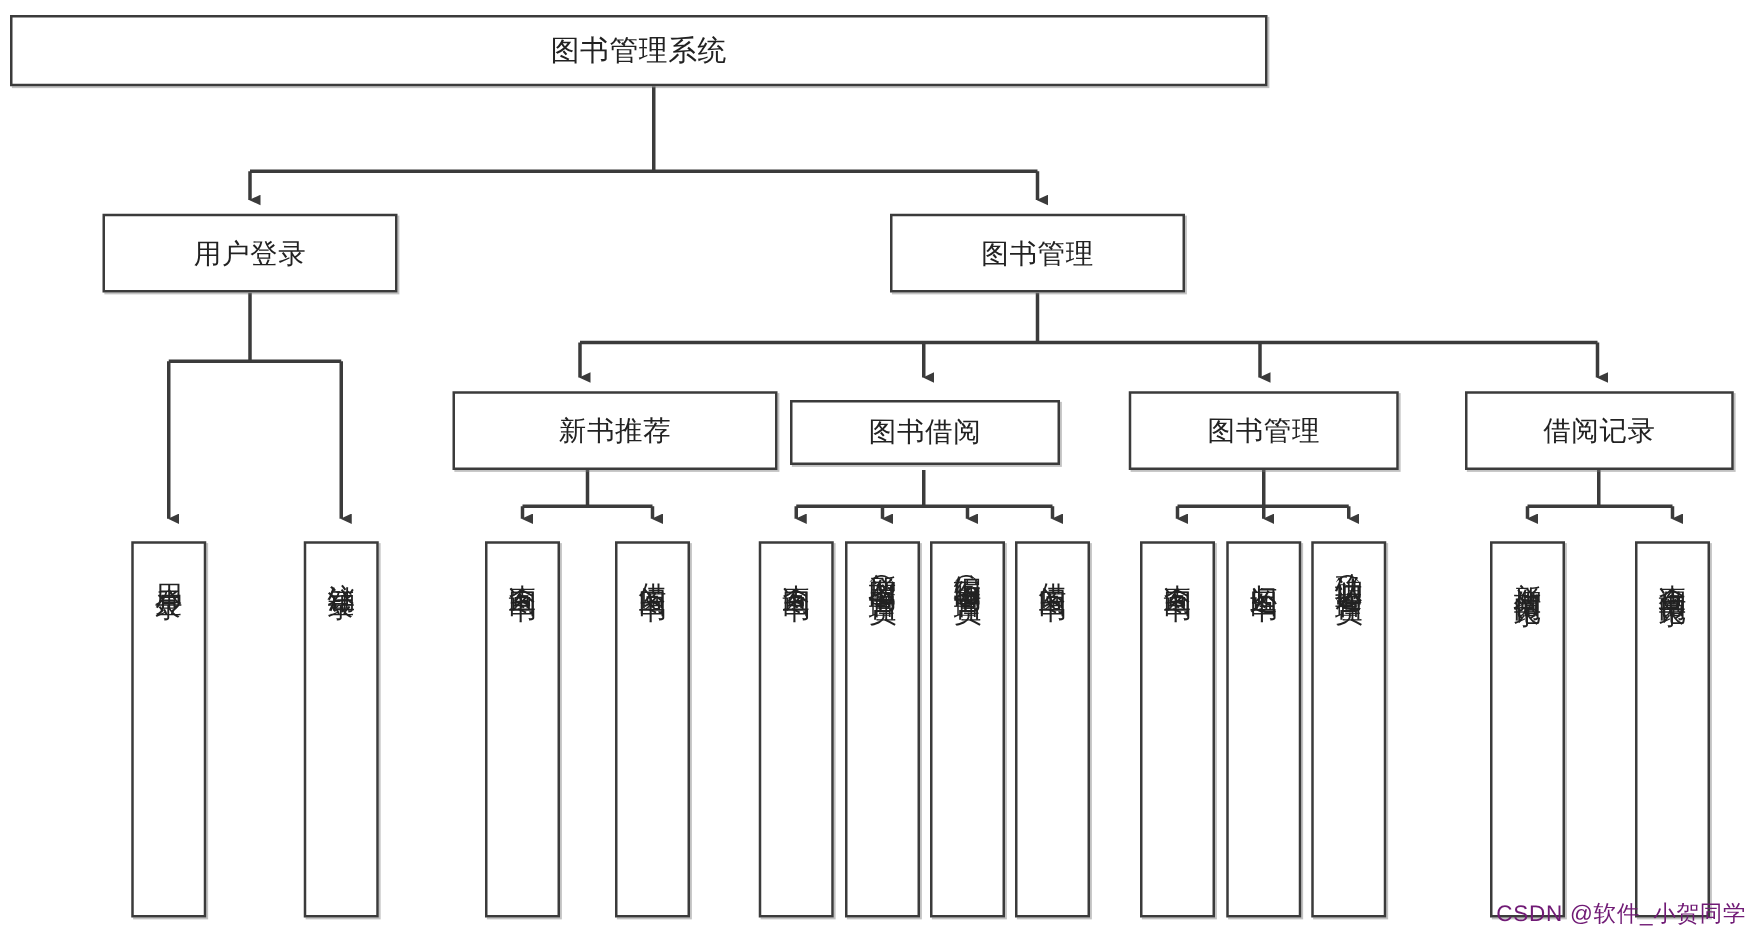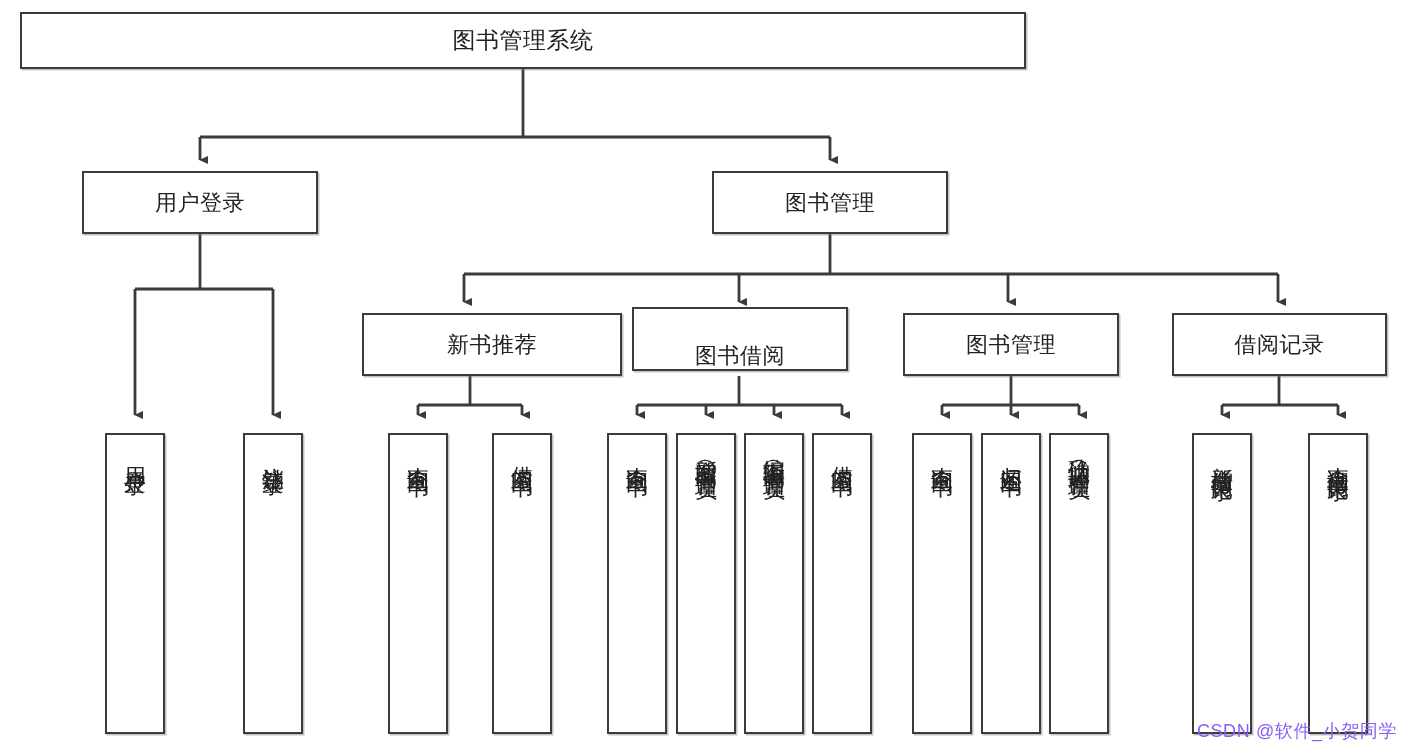--- a/index.html
+++ b/index.html
@@ -65,21 +65,21 @@
     margin: 0 auto;
   }
   .node.vertical.tall-text {
     padding-top: 6px;
   }
   #watermark {
     position: absolute;
     right: 8px;
     bottom: 4px;
     font-size: 18px;
-    color: #8b5cf6;
+    color: #701a75;
     letter-spacing: 0.6px;
     z-index: 5;
     white-space: nowrap;
     font-family: "Liberation Sans", "DejaVu Sans", sans-serif;
   }
 </style>
 </head>
 <body>
 
 <div id="canvas">
@@ -127,37 +127,37 @@
       <path d="M 1011,405 L 1011,415" marker-end="url(#arrowhead)"></path>
       <path d="M 1079,405 L 1079,415" marker-end="url(#arrowhead)"></path>
 
       <path d="M 1279,376 L 1279,405"></path>
       <path d="M 1222,405 L 1338,405"></path>
       <path d="M 1222,405 L 1222,415" marker-end="url(#arrowhead)"></path>
       <path d="M 1338,405 L 1338,415" marker-end="url(#arrowhead)"></path>
     </g>
   </svg>
 
-  <div class="node root horizontal" style="left:20px; top:12px; width:1006px; height:57px;">
+  <div class="node root horizontal" style="left:8px; top:12px; width:1006px; height:57px;">
     <span class="label">图书管理系统</span>
   </div>
 
   <div class="node horizontal" style="left:82px; top:171px; width:236px; height:63px;">
     <span class="label">用户登录</span>
   </div>
 
   <div class="node horizontal" style="left:712px; top:171px; width:236px; height:63px;">
     <span class="label">图书管理</span>
   </div>
 
   <div class="node horizontal" style="left:362px; top:313px; width:260px; height:63px;">
     <span class="label">新书推荐</span>
   </div>
 
-  <div class="node horizontal" style="left:632px; top:307px; width:216px; height:64px;align-items:flex-end;">
+  <div class="node horizontal" style="left:632px; top:320px; width:216px; height:52px;">
     <span class="label">图书借阅</span>
   </div>
 
   <div class="node horizontal" style="left:903px; top:313px; width:216px; height:63px;">
     <span class="label">图书管理</span>
   </div>
 
   <div class="node horizontal" style="left:1172px; top:313px; width:215px; height:63px;">
     <span class="label">借阅记录</span>
   </div>

